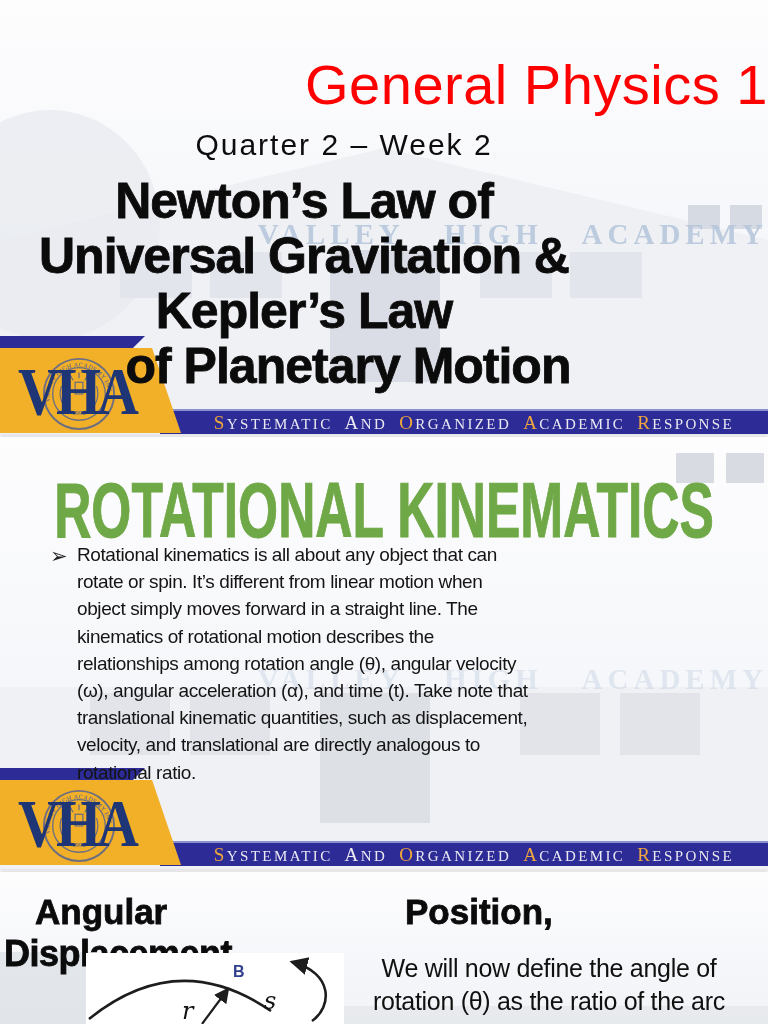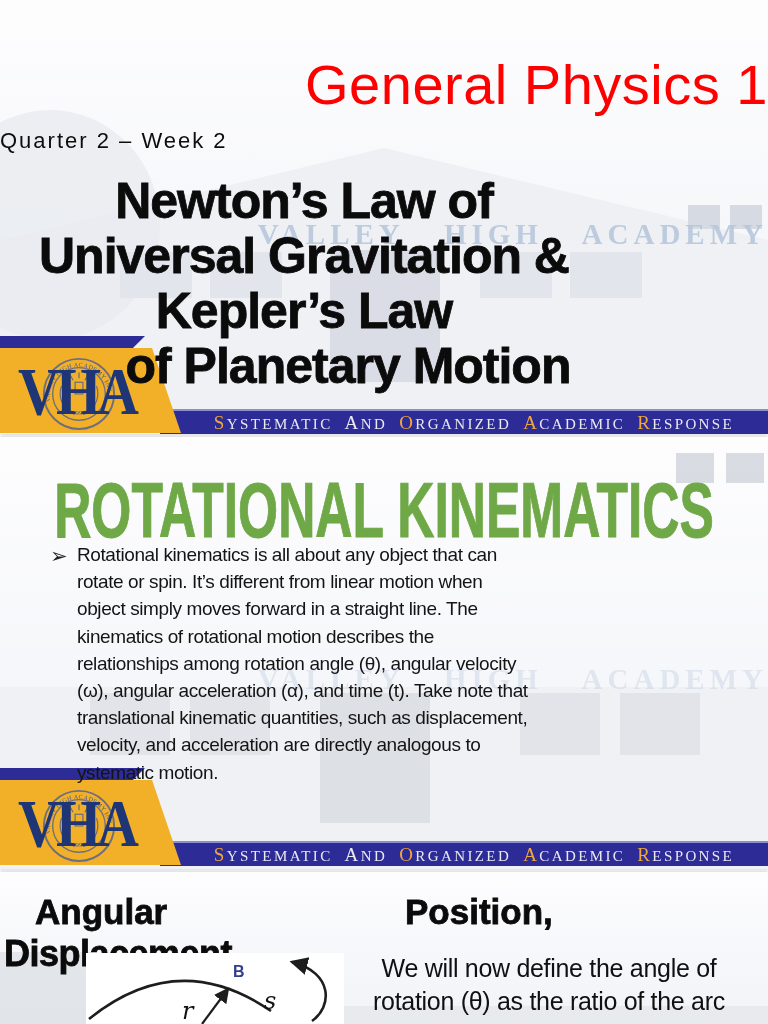--- a/index.html
+++ b/index.html
@@ -18,22 +18,22 @@
 
   
   .ph{position:absolute;z-index:0;}
   .sign{position:absolute;left:0;width:768px;text-align:right;z-index:1;
     font-family:"Liberation Serif",serif;font-weight:bold;font-size:29px;
     color:#b7c7dc;letter-spacing:5px;word-spacing:28px;white-space:nowrap;}
 
   
   .s1-title{position:absolute;top:52px;left:0;width:768px;text-align:right;z-index:5;
     font-size:56px;color:var(--red);letter-spacing:.5px;}
-  .s1-sub{position:absolute;top:128px;left:0;width:688px;text-align:left;z-index:5;
-    font-size:22px;color:#0d0d0d;letter-spacing:2px;}
+  .s1-sub{position:absolute;top:128px;left:0;width:688px;text-align:center;z-index:5;
+    font-size:30px;color:#0d0d0d;letter-spacing:2px;}
   .s1-h{position:absolute;top:174px;left:0;width:608px;text-align:center;z-index:5;
     font-size:50px;font-weight:700;color:#0b0b0b;letter-spacing:-1px;
     -webkit-text-stroke:.8px #0b0b0b;}
   .s1-h .tline{line-height:55px;}
   .s1-h .tline:nth-child(4){margin-left:88px;}
 
   
   .banner{position:absolute;left:0;width:768px;height:98px;z-index:2;}
   .b1{top:336px;} .b2{top:331px;}
   .band{position:absolute;top:0;left:0;width:145px;height:13px;background:var(--navy);
@@ -145,22 +145,22 @@
   <div class="s2-title">ROTATIONAL KINEMATICS</div>
   <span class="s2-bullet">➢</span>
   <div class="s2-body">
       <div class="tline">Rotational kinematics is all about any object that can</div>
       <div class="tline">rotate or spin. It’s different from linear motion when</div>
       <div class="tline">object simply moves forward in a straight line. The</div>
       <div class="tline">kinematics of rotational motion describes the</div>
       <div class="tline">relationships among rotation angle (θ), angular velocity</div>
       <div class="tline">(ω), angular acceleration (α), and time (t). Take note that</div>
       <div class="tline">translational kinematic quantities, such as displacement,</div>
-      <div class="tline">velocity, and acceleration are directly analogous to</div>
-      <div class="tline">ystematic motion.</div>
+      <div class="tline">velocity, and translational are directly analogous to</div>
+      <div class="tline">rotational ratio.</div>
     </div>
 
   <div class="banner b2">
     <div class="strip">
       <div class="soar"><span class="word"><span class="cap gold">S</span><span class="rest">ystematic</span></span><span class="word"><span class="cap">a</span><span class="rest">nd</span></span><span class="word"><span class="cap gold">O</span><span class="rest">rganized</span></span><span class="word"><span class="cap gold">A</span><span class="rest">cademic</span></span><span class="word"><span class="cap gold">R</span><span class="rest">esponse</span></span></div>
     </div>
     <div class="band"></div>
     <div class="wedge"></div>
     <svg class="seal" viewBox="0 0 80 80">
       <circle cx="40" cy="42" r="36" fill="none" stroke="#3a55a2" stroke-width="2" opacity=".8"></circle>

